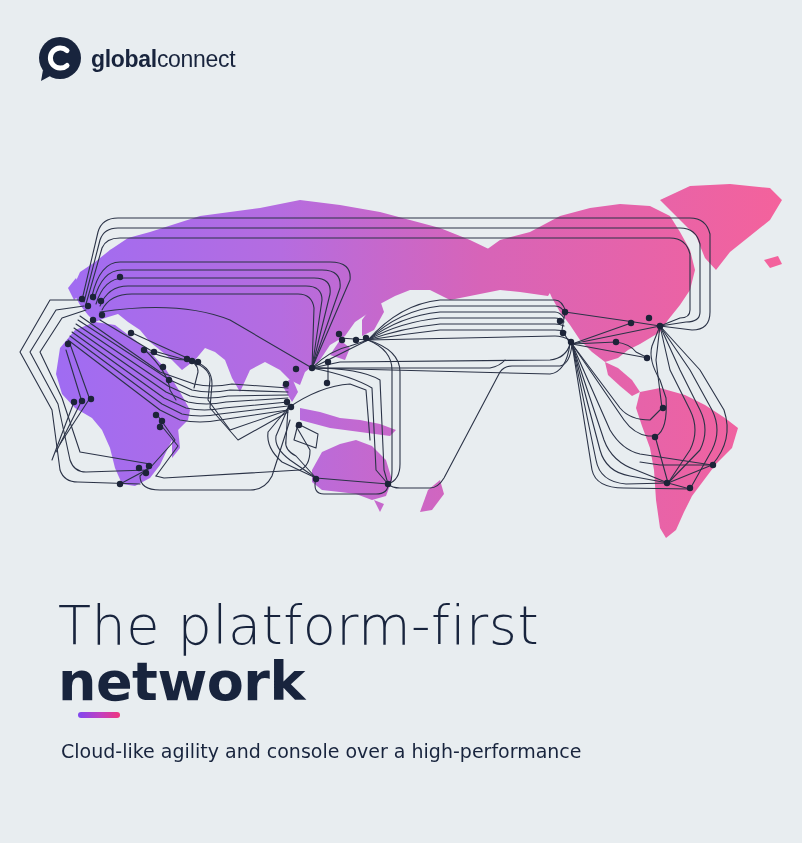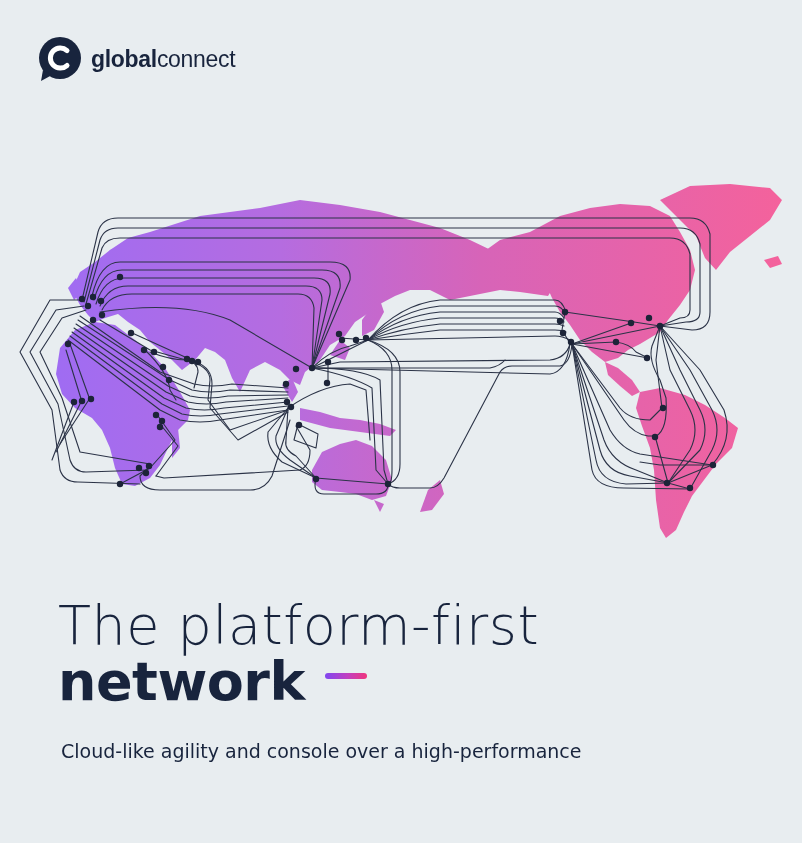--- a/index.html
+++ b/index.html
@@ -11,21 +11,21 @@
     position: relative;
   }
   .logo { position: absolute; left: 37px; top: 36px; display: flex; align-items: center; }
   .logo-mark { width: 46px; height: 46px; }
   .logo-text { margin-left: 8px; font-size: 23px; letter-spacing: -0.3px; color: #18243d; line-height: 1; }
   .logo-text b { font-weight: 700; }
   .logo-text span.light { font-weight: 400; }
   .map { position: absolute; left: 0; top: 180px; width: 802px; height: 370px; }
   .headline { position: absolute; left: 58px; top: 596px; }
   .h-line1 { font-size: 54px; font-weight: 300; line-height: 60px; letter-spacing: 0.5px; color: #18243d; font-family: "DejaVu Sans", sans-serif; font-weight: 200; }
-  .h-line2 { display: flex; align-items: center; margin-top: -4px; }
+  .h-line2 { display: flex; align-items: flex-start; margin-top: -4px; flex-direction: column; }
   .h-bold { font-size: 54px; font-weight: 700; line-height: 60px; color: #18243d; font-family: "DejaVu Sans", sans-serif; letter-spacing: -0.5px; }
   .accent-bar { width: 42px; height: 6px; border-radius: 3px; margin-left: 20px; margin-bottom: 12px;
     background: linear-gradient(90deg, #8047f0 0%, #c23fbf 55%, #f0367d 100%); }
   .subtext { position: absolute; left: 61px; top: 739px; font-size: 19px; line-height: 24px; color: #18243d; font-family: "DejaVu Sans", sans-serif; width: 600px; }
   .subtext b { font-weight: 400; }
 </style>
 </head>
 <body>
 
 <div class="logo">

